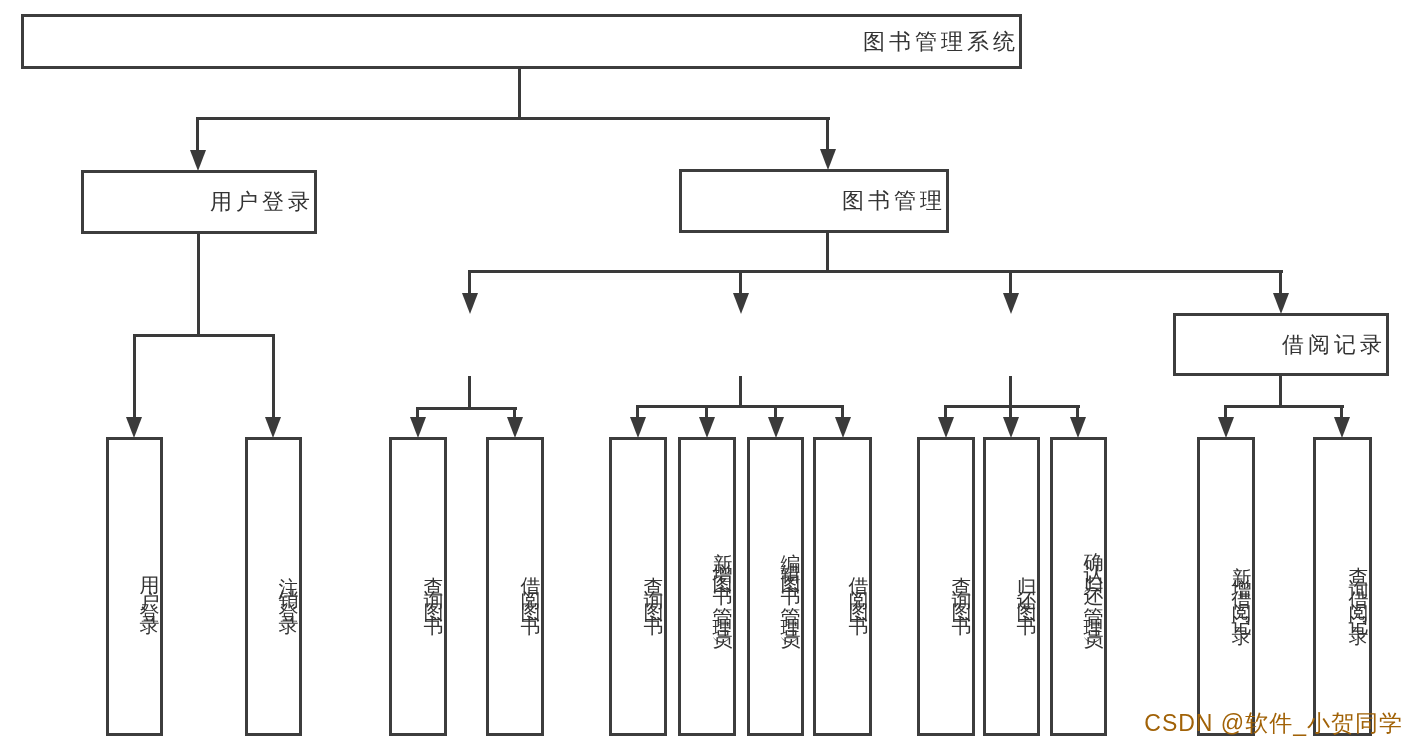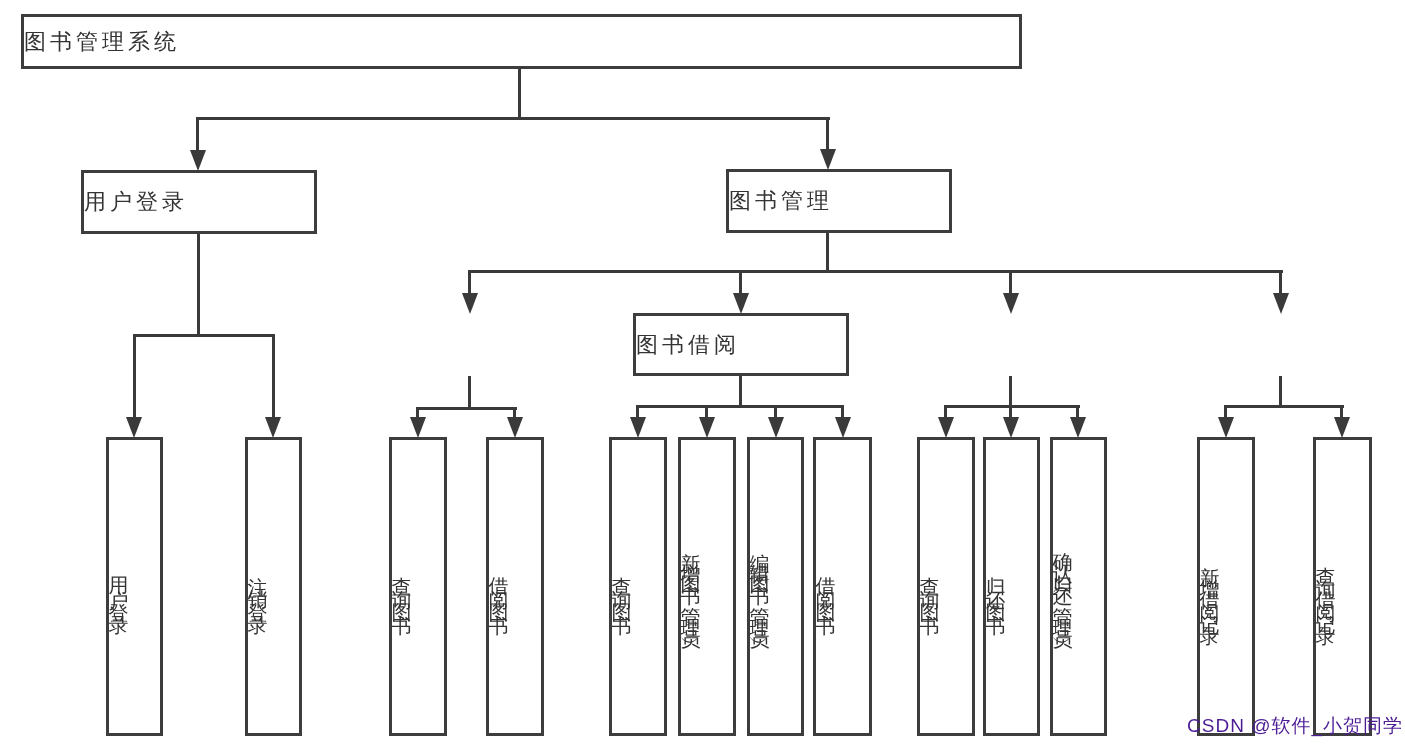--- a/index.html
+++ b/index.html
@@ -7,21 +7,21 @@
   #canvas{position:relative;width:1405px;height:747px;background:#ffffff;overflow:hidden;}
 
   
   .node{
     position:absolute;
     box-sizing:border-box;
     background:#ffffff;
     border:3px solid #3d3d3d;
     display:flex;
     align-items:center;
-    justify-content:flex-start;
+    justify-content:flex-end;
     z-index:2;
   }
   .hlabel{
     font-size:22px;
     letter-spacing:4px;
     color:#333333;
     white-space:nowrap;
   }
   .vlabel{
     writing-mode:vertical-rl;
@@ -42,22 +42,22 @@
     position:absolute;width:0;height:0;z-index:1;
     border-left:8px solid transparent;
     border-right:8px solid transparent;
     border-top:21px solid #3a3a3a;
   }
 
   .watermark{
     position:absolute;
     right:2px;
     bottom:8px;
-    font-size:19px;
-    color:#4c1d95;
+    font-size:23px;
+    color:#a16207;
     letter-spacing:1px;
     z-index:5;
     white-space:nowrap;
   }
 </style>
 </head>
 <body>
 
 <div id="canvas">
 
@@ -68,21 +68,21 @@
   <div class="vline" style="left:518px;top:69px;height:50px"></div>
   <div class="hline" style="left:196px;top:117px;width:634px"></div>
   <div class="vline" style="left:196px;top:117px;height:36px"></div>
   <div class="arrow" style="left:190px;top:150px"></div>
   <div class="vline" style="left:826px;top:117px;height:35px"></div>
   <div class="arrow" style="left:820px;top:149px"></div>
 
   <div class="node" style="left:81px;top:170px;width:236px;height:64px">
     <span class="hlabel">用户登录</span>
   </div>
-  <div class="node" style="left:726px;top:169px;width:226px;height:64px">
+  <div class="node" style="left:679px;top:169px;width:270px;height:64px">
     <span class="hlabel">图书管理</span>
   </div>
 
   <div class="vline" style="left:197px;top:234px;height:102px"></div>
   <div class="hline" style="left:133px;top:334px;width:142px"></div>
   <div class="vline" style="left:133px;top:334px;height:85px"></div>
   <div class="arrow" style="left:126px;top:417px"></div>
   <div class="vline" style="left:272px;top:334px;height:85px"></div>
   <div class="arrow" style="left:265px;top:417px"></div>
 
@@ -90,22 +90,22 @@
   <div class="hline" style="left:468px;top:270px;width:815px"></div>
   <div class="vline" style="left:468px;top:270px;height:25px"></div>
   <div class="arrow" style="left:462px;top:293px"></div>
   <div class="vline" style="left:739px;top:270px;height:25px"></div>
   <div class="arrow" style="left:733px;top:293px"></div>
   <div class="vline" style="left:1009px;top:270px;height:25px"></div>
   <div class="arrow" style="left:1003px;top:293px"></div>
   <div class="vline" style="left:1279px;top:270px;height:25px"></div>
   <div class="arrow" style="left:1273px;top:293px"></div>
 
-  <div class="node" style="left:633px;top:313px;width:216px;height:63px">
-    <span class="hlabel">图书借阅</span>
+  <div class="node" style="left:1173px;top:313px;width:216px;height:63px">
+    <span class="hlabel">借阅记录</span>
   </div>
 
   <div class="vline" style="left:468px;top:376px;height:33px"></div>
   <div class="hline" style="left:416px;top:407px;width:101px"></div>
   <div class="vline" style="left:416px;top:407px;height:12px"></div>
   <div class="arrow" style="left:410px;top:417px"></div>
   <div class="vline" style="left:513px;top:407px;height:12px"></div>
   <div class="arrow" style="left:507px;top:417px"></div>
 
   <div class="vline" style="left:739px;top:376px;height:31px"></div>

